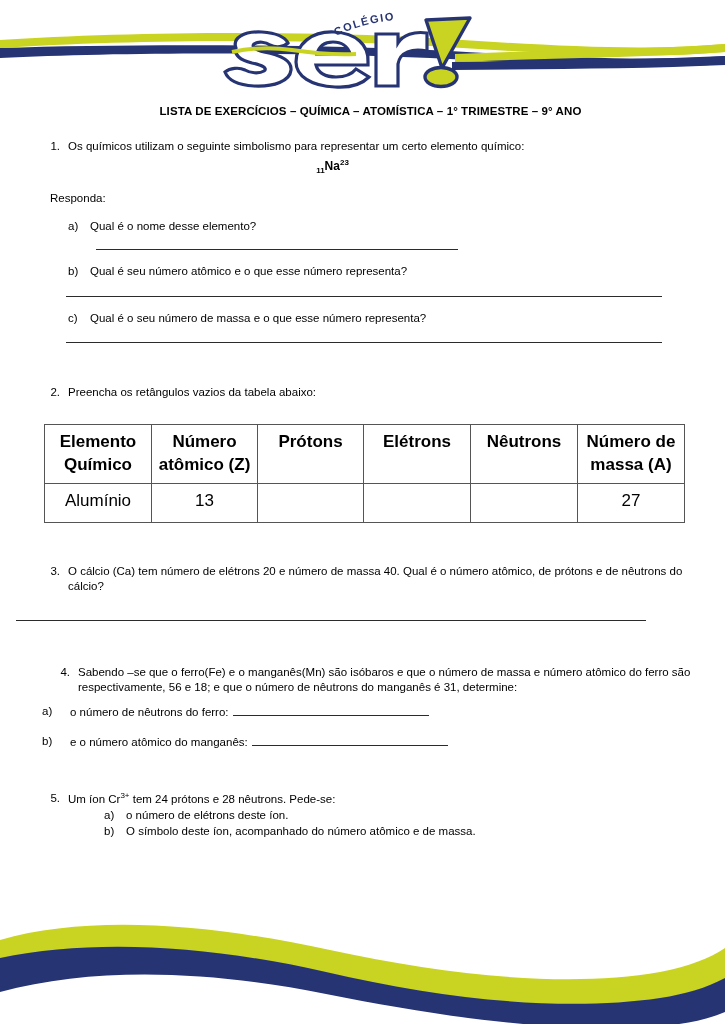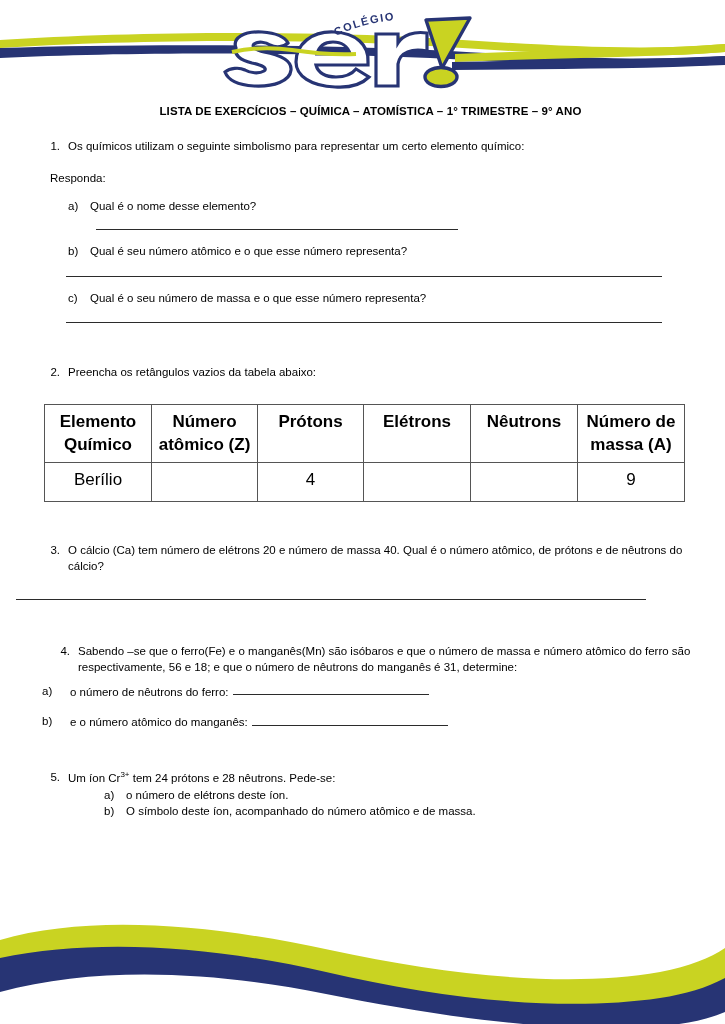--- a/index.html
+++ b/index.html
@@ -259,20 +259,21 @@
 
   <div class="content">
 
     <div class="doc-title">LISTA DE EXERCÍCIOS – QUÍMICA – ATOMÍSTICA – 1° TRIMESTRE – 9° ANO</div>
 
     <div class="q1-wrap">
       <div class="q-item">
         <span class="q-num">1.</span>
         <span class="q-text">Os químicos utilizam o seguinte simbolismo para representar um certo elemento químico:</span>
       </div>
+      <div class="formula"><sub>11</sub><span>Na</span><sup>23</sup></div>
     </div>
 
     <div class="responda">Responda:</div>
 
     <div class="sub-list">
 
       <div class="sub-item">
         <span class="sub-letter">a)</span>
         <span class="sub-body">Qual é o nome desse elemento?</span>
       </div>
@@ -312,26 +313,26 @@
           <th>Elemento Químico</th>
           <th>Número atômico (Z)</th>
           <th>Prótons</th>
           <th>Elétrons</th>
           <th>Nêutrons</th>
           <th>Número de massa (A)</th>
         </tr>
       </thead>
       <tbody>
         <tr>
-          <td>Berílio</td>
-          <td></td>
-          <td>4</td>
+          <td>Alumínio</td>
+          <td>13</td>
           <td></td>
           <td></td>
-          <td>9</td>
+          <td></td>
+          <td>27</td>
         </tr>
       </tbody>
     </table>
 
     <div class="q3-wrap">
       <div class="q-item">
         <span class="q-num">3.</span>
         <span class="q-text">O cálcio (Ca) tem número de elétrons 20 e número de massa 40. Qual é o número atômico, de prótons e de nêutrons do cálcio?</span>
       </div>
     </div>

